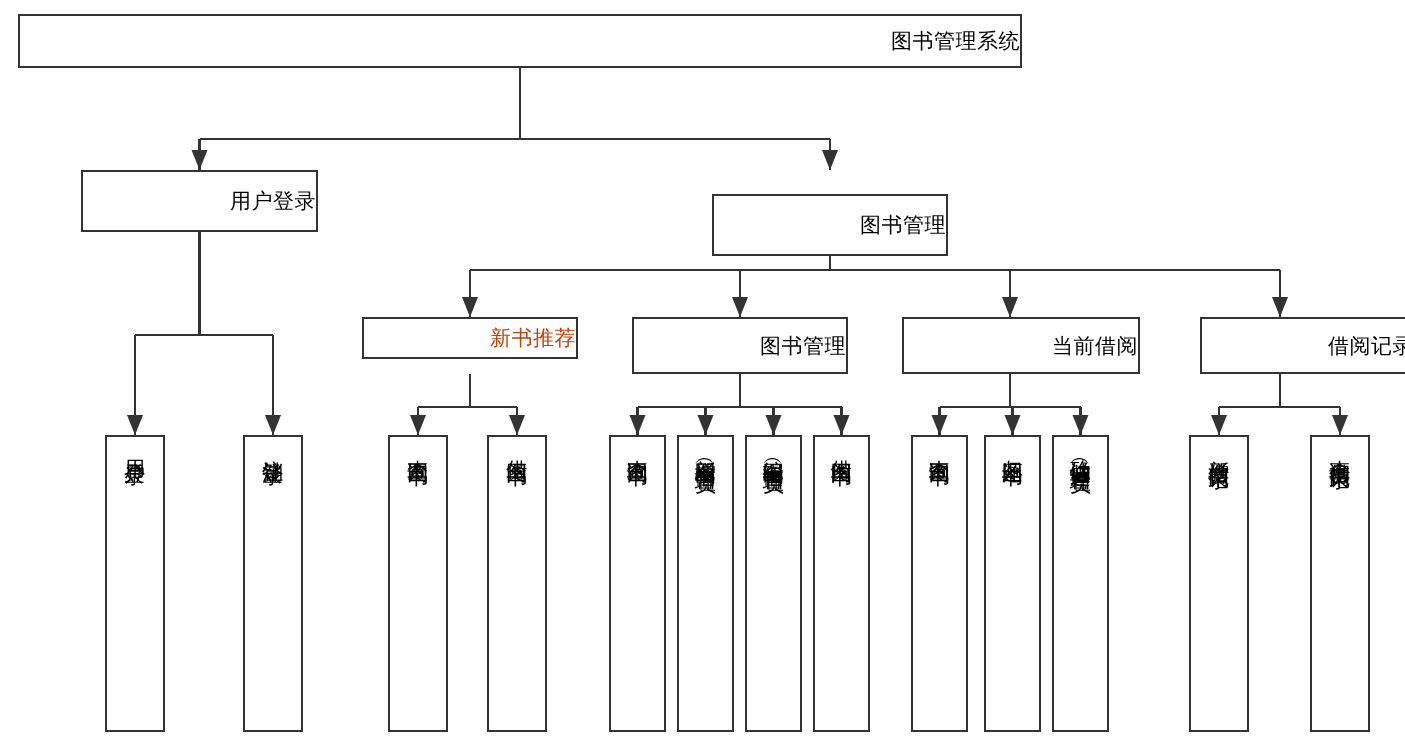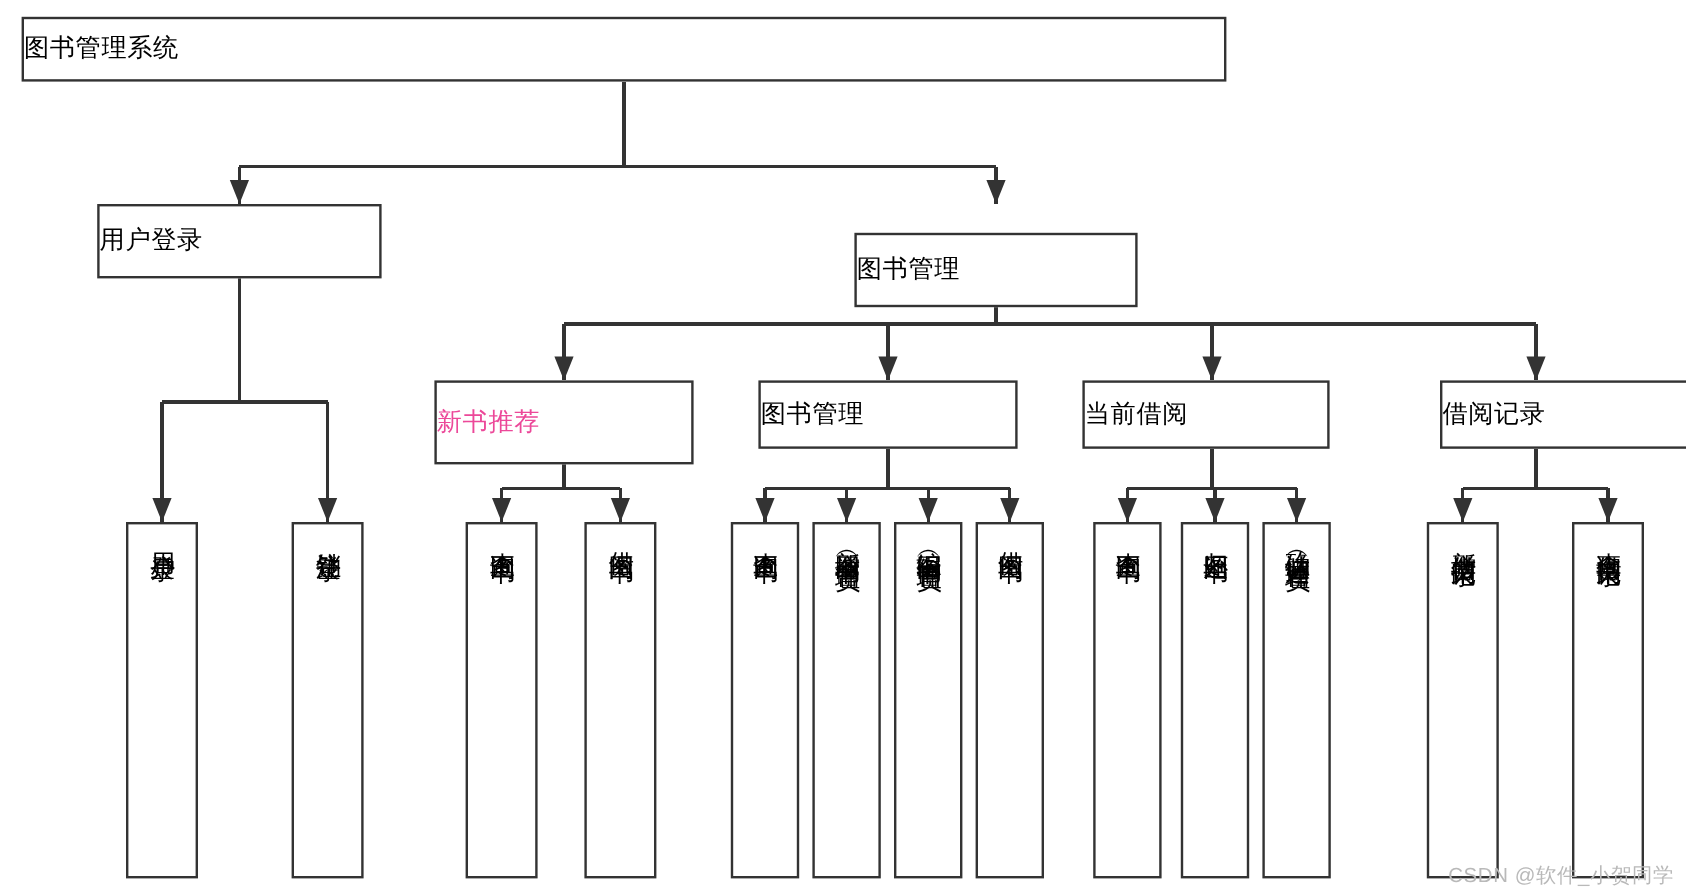--- a/index.html
+++ b/index.html
@@ -25,21 +25,21 @@
     height: 747px;
     pointer-events: none;
   }
   .node {
     position: absolute;
     box-sizing: border-box;
     background: #ffffff;
     border: 2px solid #333333;
     display: flex;
     align-items: center;
-    justify-content: flex-start;
+    justify-content: flex-end;
     color: #000000;
     line-height: 1.12;
     text-align: center;
   }
   .node.horiz {
     font-size: 21px;
     letter-spacing: 0.5px;
   }
   .node.vert {
     writing-mode: vertical-rl;
@@ -132,27 +132,27 @@
   <div id="node-layer">
       <div class="node horiz" style="left: 18px; top: 14px; width: 1004px; height: 54px; border-color: rgb(51, 51, 51); background: rgb(255, 255, 255); color: rgb(0, 0, 0);">
         <span class="label">图书管理系统</span>
       </div>
       <div class="node horiz" style="left: 81px; top: 170px; width: 237px; height: 62px; border-color: rgb(51, 51, 51); background: rgb(255, 255, 255); color: rgb(0, 0, 0);">
         <span class="label">用户登录</span>
       </div>
       <div class="node horiz" style="left: 712px; top: 170px; width: 236px; height: 62px; border-color: rgb(51, 51, 51); background: rgb(255, 255, 255); color: rgb(0, 0, 0); margin-top: 24px;">
         <span class="label">图书管理</span>
       </div>
-      <div class="node horiz" style="left: 362px; top: 317px; width: 216px; height: 70px; border-color: rgb(51, 51, 51); background: rgb(255, 255, 255); color: #ec4899;">
+      <div class="node horiz" style="left: 362px; top: 317px; width: 216px; height: 42px; border-color: rgb(51, 51, 51); background: rgb(255, 255, 255); color: #c2410c;">
         <span class="label">新书推荐</span>
       </div>
       <div class="node horiz" style="left: 632px; top: 317px; width: 216px; height: 57px; border-color: rgb(51, 51, 51); background: rgb(255, 255, 255); color: rgb(0, 0, 0);">
         <span class="label">图书管理</span>
       </div>
-      <div class="node horiz" style="left: 902px; top: 317px; width: 206px; height: 57px; border-color: rgb(51, 51, 51); background: rgb(255, 255, 255); color: rgb(0, 0, 0);">
+      <div class="node horiz" style="left: 902px; top: 317px; width: 238px; height: 57px; border-color: rgb(51, 51, 51); background: rgb(255, 255, 255); color: rgb(0, 0, 0);">
         <span class="label">当前借阅</span>
       </div>
       <div class="node horiz" style="left: 1172px; top: 317px; width: 216px; height: 57px; border-color: rgb(51, 51, 51); background: rgb(255, 255, 255); color: rgb(0, 0, 0); margin-left: 28px;">
         <span class="label">借阅记录</span>
       </div>
       <div class="node vert" style="left: 105px; top: 435px; width: 60px; height: 297px; border-color: rgb(51, 51, 51); background: rgb(255, 255, 255); color: rgb(0, 0, 0);">
         <span class="label">用户登录</span>
       </div>
       <div class="node vert" style="left: 243px; top: 435px; width: 60px; height: 297px; border-color: rgb(51, 51, 51); background: rgb(255, 255, 255); color: rgb(0, 0, 0);">
         <span class="label">注销登录</span>
@@ -185,14 +185,13 @@
         <span class="label">确认归还（管理员）</span>
       </div>
       <div class="node vert" style="left: 1189px; top: 435px; width: 60px; height: 297px; border-color: rgb(51, 51, 51); background: rgb(255, 255, 255); color: rgb(0, 0, 0);">
         <span class="label">新增借阅记录</span>
       </div>
       <div class="node vert" style="left: 1310px; top: 435px; width: 60px; height: 297px; border-color: rgb(51, 51, 51); background: rgb(255, 255, 255); color: rgb(0, 0, 0);">
         <span class="label">查询借阅记录</span>
       </div>
     </div>
 
-  <div id="watermark">CSDN @软件_小贺同学</div>
 </div>
 
 </body></html>

